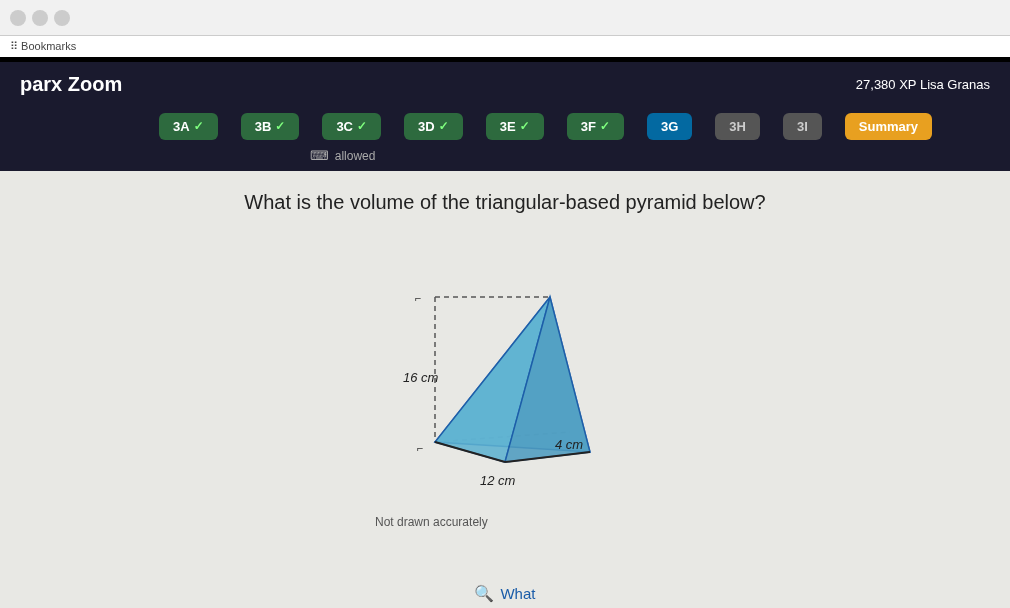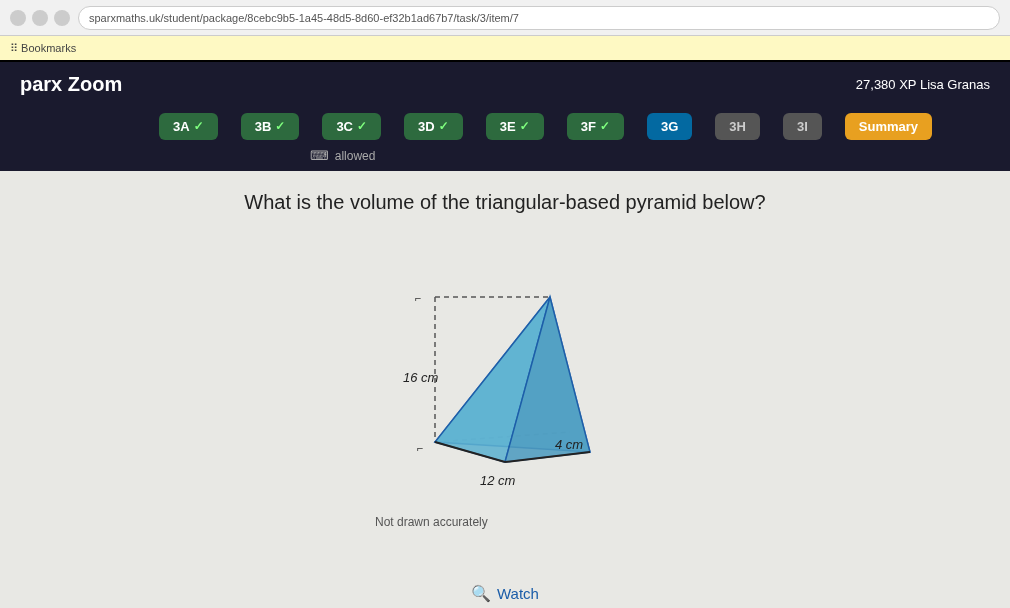--- a/index.html
+++ b/index.html
@@ -39,28 +39,28 @@
       background: white;
       border: 1px solid #ccc;
       border-radius: 12px;
       display: flex;
       align-items: center;
       padding: 0 10px;
       font-size: 11px;
       color: #555;
     }
     .bookmarks-bar {
-      background: #fef9c3;
+      background: #ffffff;
       height: 26px;
       display: flex;
       align-items: center;
       padding: 0 10px;
       font-size: 11px;
       color: #444;
-      border-bottom: 2px solid #000000;
+      border-bottom: 5px solid #000000;
     }
 
     
     .app-header {
       background: #1a1a2e;
       height: 44px;
       display: flex;
       align-items: center;
       padding: 0 20px;
       justify-content: space-between;
@@ -181,23 +181,20 @@
   </style>
 </head>
 <body>
 
 <div class="browser-bar">
   <div class="browser-controls">
     <div class="browser-btn"></div>
     <div class="browser-btn"></div>
     <div class="browser-btn"></div>
   </div>
-  <div class="address-bar">
-    <span>sparxmaths.uk/student/package/8cebc9b5-1a45-48d5-8d60-ef32b1ad67b7/task/3/item/7</span>
-  </div>
 </div>
 
 <div class="bookmarks-bar">
   <span>⠿ Bookmarks</span>
 </div>
 
 <div class="app-header">
   <div class="app-title">parx Zoom</div>
   <div class="user-info">27,380 XP   Lisa Granas</div>
 </div>
@@ -277,20 +274,20 @@
 
       <text x="105" y="218" font-size="13" fill="#222" font-style="italic">12 cm</text>
     </svg>
 
     <div class="not-drawn">Not drawn accurately</div>
   </div>
 
   <div class="bottom-actions">
     <button class="zoom-btn">
       <span style="font-size:16px;">🔍</span>
-      <span>Watch</span>
+      <span>What</span>
     </button>
     <button class="watch-video-btn">
       <span style="display:inline-block; width:0; height:0; border-top:7px solid transparent; border-bottom:7px solid transparent; border-left:12px solid white;"></span>
       <span>Watch video</span>
     </button>
   </div>
 </div>
 
 </body></html>

